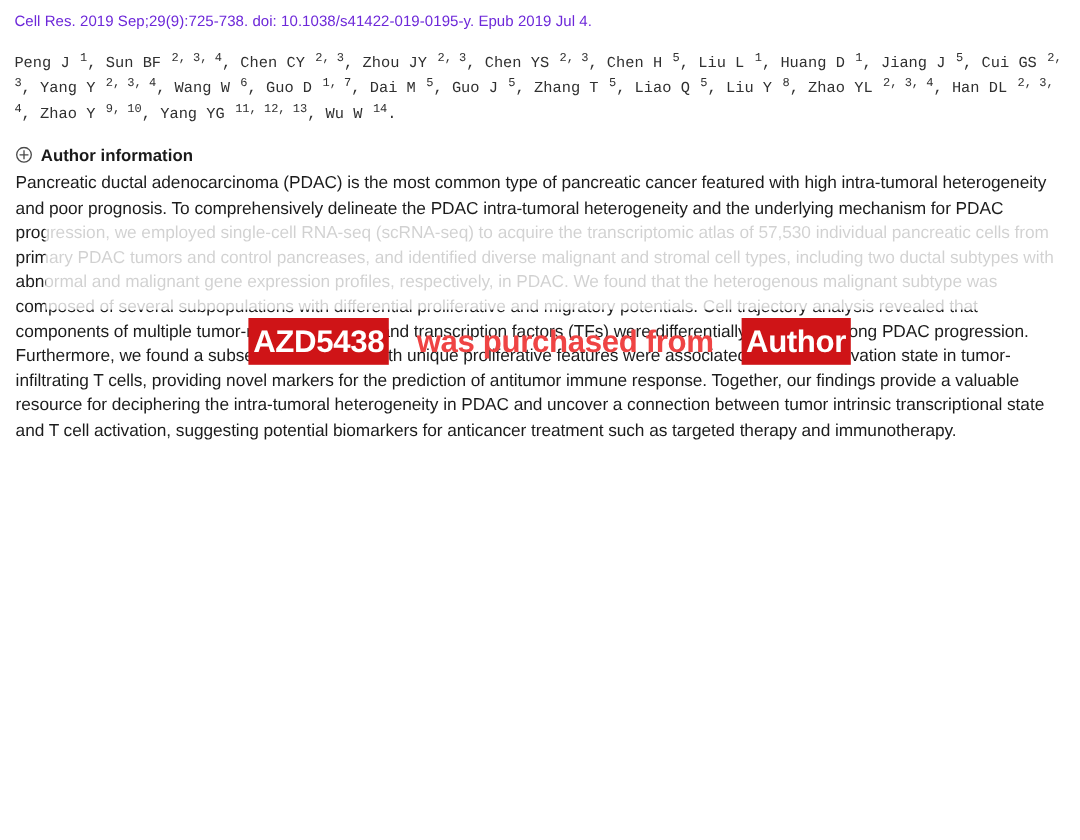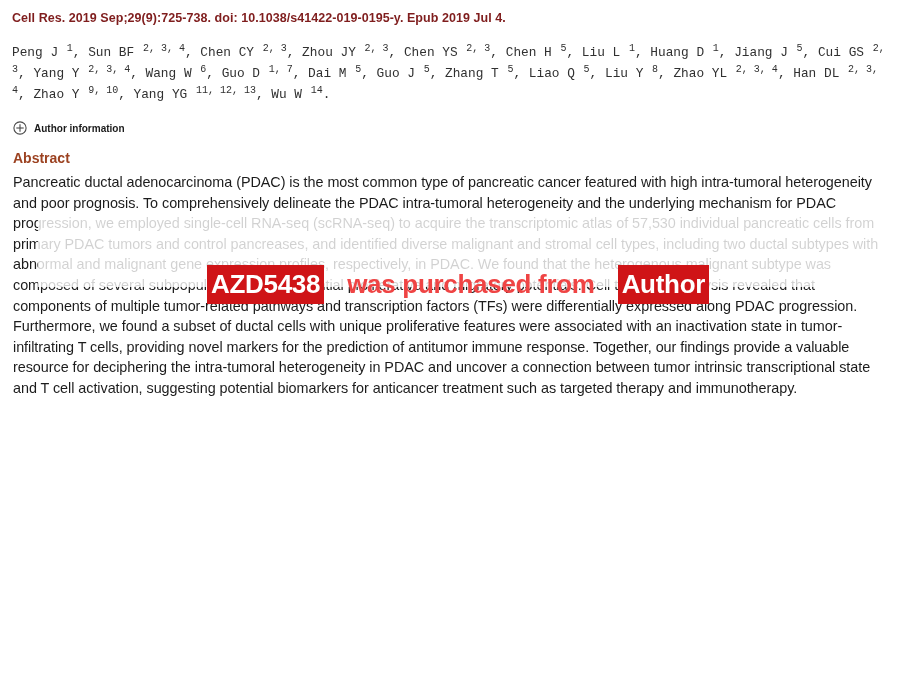--- a/index.html
+++ b/index.html
@@ -20,24 +20,23 @@
     width: 900px;
     height: 700px;
     box-sizing: border-box;
     padding: 8px 10px 0 10px;
   }
 
   
   .citation {
     font-size: 12.5px;
     line-height: 16px;
-    color: #7f1d1d;
+    color: #6d28d9;
     letter-spacing: 0.05px;
     margin: 2px 0 0 2px;
-    font-weight: bold;
   }
 
   
   .title {
     font-size: 19.5px;
     font-weight: bold;
     line-height: 25px;
     color: #111111;
     margin: 20px 0 0 2px;
     letter-spacing: -0.1px;
@@ -59,21 +58,21 @@
     line-height: 0;
     padding-left: 1px;
   }
 
   
   .author-info {
     display: flex;
     align-items: center;
     gap: 7px;
     margin: 16px 0 0 3px;
-    font-size: 10px;
+    font-size: 14px;
     font-weight: bold;
     color: #1a1a1a;
   }
   .plus-icon {
     width: 14px;
     height: 14px;
     flex: 0 0 14px;
     position: relative;
     display: inline-block;
   }
@@ -149,21 +148,20 @@
     <span class="plus-icon">
       <svg width="14" height="14" viewBox="0 0 14 14">
         <circle cx="7" cy="7" r="6.1" fill="none" stroke="#4a4a4a" stroke-width="1.1"></circle>
         <line x1="7" y1="3.3" x2="7" y2="10.7" stroke="#4a4a4a" stroke-width="1.1"></line>
         <line x1="3.3" y1="7" x2="10.7" y2="7" stroke="#4a4a4a" stroke-width="1.1"></line>
       </svg>
     </span>
     <span>Author information</span>
   </div>
 
-  <div class="abstract-head">Abstract</div>
 
   <div class="abstract-body">
     <span>Pancreatic ductal adenocarcinoma (PDAC) is the most common type of pancreatic cancer featured with high intra-tumoral heterogeneity and poor prognosis. To comprehensively delineate the PDAC intra-tumoral heterogeneity and the underlying mechanism for PDAC progression, we employed single-cell RNA-seq (scRNA-seq) to acquire the transcriptomic atlas of 57,530 individual pancreatic cells from primary PDAC tumors and control pancreases, and identified diverse malignant and stromal cell types, including two ductal subtypes with abnormal and malignant gene expression profiles, respectively, in PDAC. We found that the heterogenous malignant subtype was composed of several subpopulations with differential proliferative and migratory potentials. Cell trajectory analysis revealed that components of multiple tumor-related pathways and transcription factors (TFs) were differentially expressed along PDAC progression. Furthermore, we found a subset of ductal cells with unique proliferative features were associated with an inactivation state in tumor-infiltrating T cells, providing novel markers for the prediction of antitumor immune response. Together, our findings provide a valuable resource for deciphering the intra-tumoral heterogeneity in PDAC and uncover a connection between tumor intrinsic transcriptional state and T cell activation, suggesting potential biomarkers for anticancer treatment such as targeted therapy and immunotherapy.</span>
     <div class="wash"></div>
   </div>
 
   <div class="promo">
     <span class="hl">AZD5438</span>
     <span class="mid">was purchased from</span>
     <span class="hl">Author</span>

